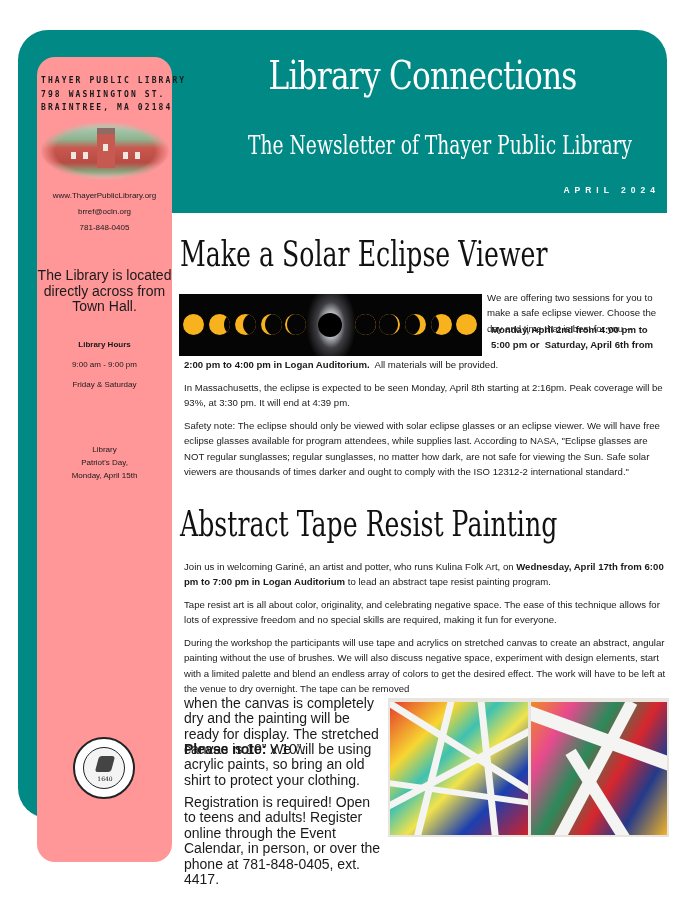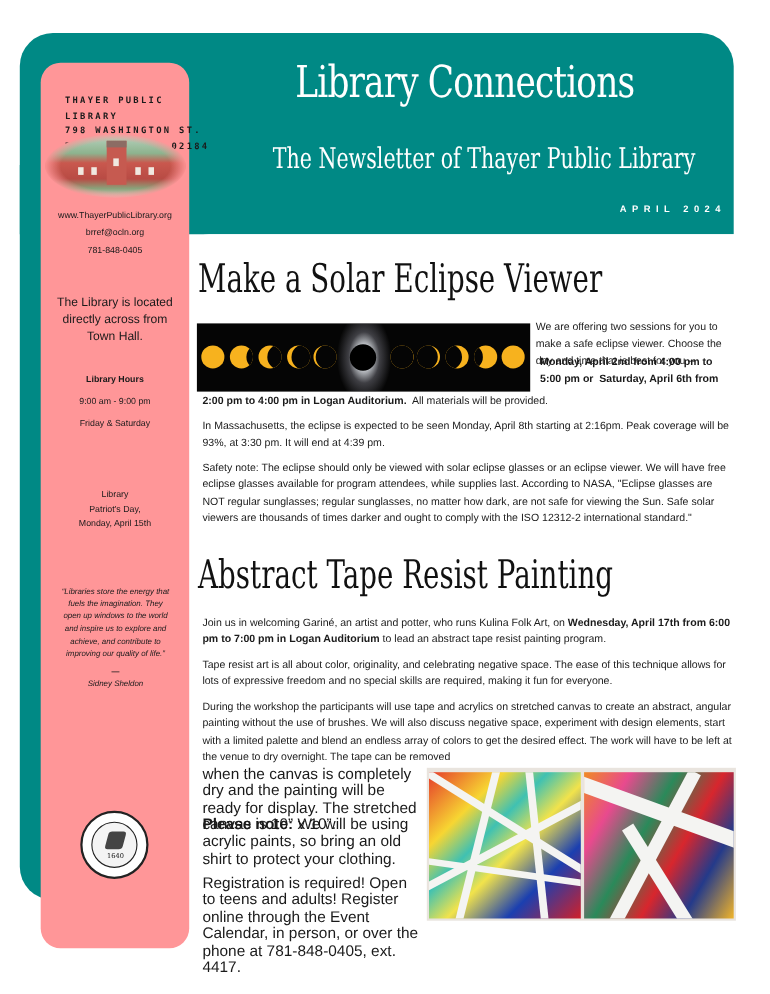--- a/index.html
+++ b/index.html
@@ -24,35 +24,35 @@
   
   .sidebar {
     position:absolute; left:37px; top:57px; width:135px; height:805px;
     background:#ff9698; border-radius:18px 18px 18px 18px;
     text-align:center;
   }
   .addr {
     position:absolute; left:0; top:17px; width:156px;
     font-family:"DejaVu Sans Mono", monospace; font-weight:bold;
     font-size:8px; letter-spacing:2.1px; line-height:13.5px; color:#1a1a1a;
-    text-align:left; padding-left:22px;margin-top:11px;
+    text-align:left; padding-left:4px;
   }
   .lib-img {
     position:absolute; left:4px; top:65px; width:128px; height:58px;
     border-radius:50%;
     background:
       radial-gradient(ellipse at 50% 50%, rgba(255,150,152,0) 55%, #ff9698 72%),
       linear-gradient(180deg, #b9d3c0 0%, #8db38e 30%, #c9584e 45%, #b84b44 70%, #8aa27a 85%, #d8d0c4 100%);
   }
   .lib-img .tower {
     position:absolute; left:56px; top:6px; width:18px; height:40px;
     background:#c65a50; border-top:6px solid #8c6c64;
   }
   .lib-img .win { position:absolute; width:5px; height:7px; background:#f0e8e0; }
-  .side-text { position:absolute; left:0; width:135px; font-size:11px; line-height:15.5px; color:#1a1a1a; }
+  .side-text { position:absolute; left:0; width:135px; font-size:14px; line-height:15.5px; color:#1a1a1a; }
   .side-small { position:absolute; left:0; width:135px; font-size:8px; color:#1a1a1a; }
   .hours-title { font-weight:bold; }
   .quote {
     position:absolute; left:18px; top:475px; width:100px;
     font-size:7.2px; font-style:italic; line-height:11.2px; color:#1a1a1a;
   }
   .seal {
     position:absolute; left:36px; top:680px; width:62px; height:62px;
     border-radius:50%; background:#ffffff; border:2px solid #222;
   }
@@ -164,25 +164,20 @@
     <div>9:00 am - 9:00 pm</div>
     <div>Friday &amp; Saturday</div>
   </div>
 
   <div class="side-text" style="top:386px; font-size:8px; line-height:13px;">
     <div>Library</div>
     <div>Patriot's Day,</div>
     <div>Monday, April 15th</div>
   </div>
 
-  <div class="quote">
-    <div>“Libraries store the energy that fuels the imagination. They open up windows to the world and inspire us to explore and achieve, and contribute to improving our quality of life.”</div>
-    <div style="margin-top:6px; font-weight:bold; font-style:normal;">—</div>
-    <div>Sidney Sheldon</div>
-  </div>
 
   <div class="seal" title="Town of Braintree Massachusetts seal">
     <div class="inner">
       <div class="figure"></div>
       <div class="year">1640</div>
     </div>
   </div>
 </div>
 
 <div class="h1" style="top:233px;">Make a Solar Eclipse Viewer</div>

